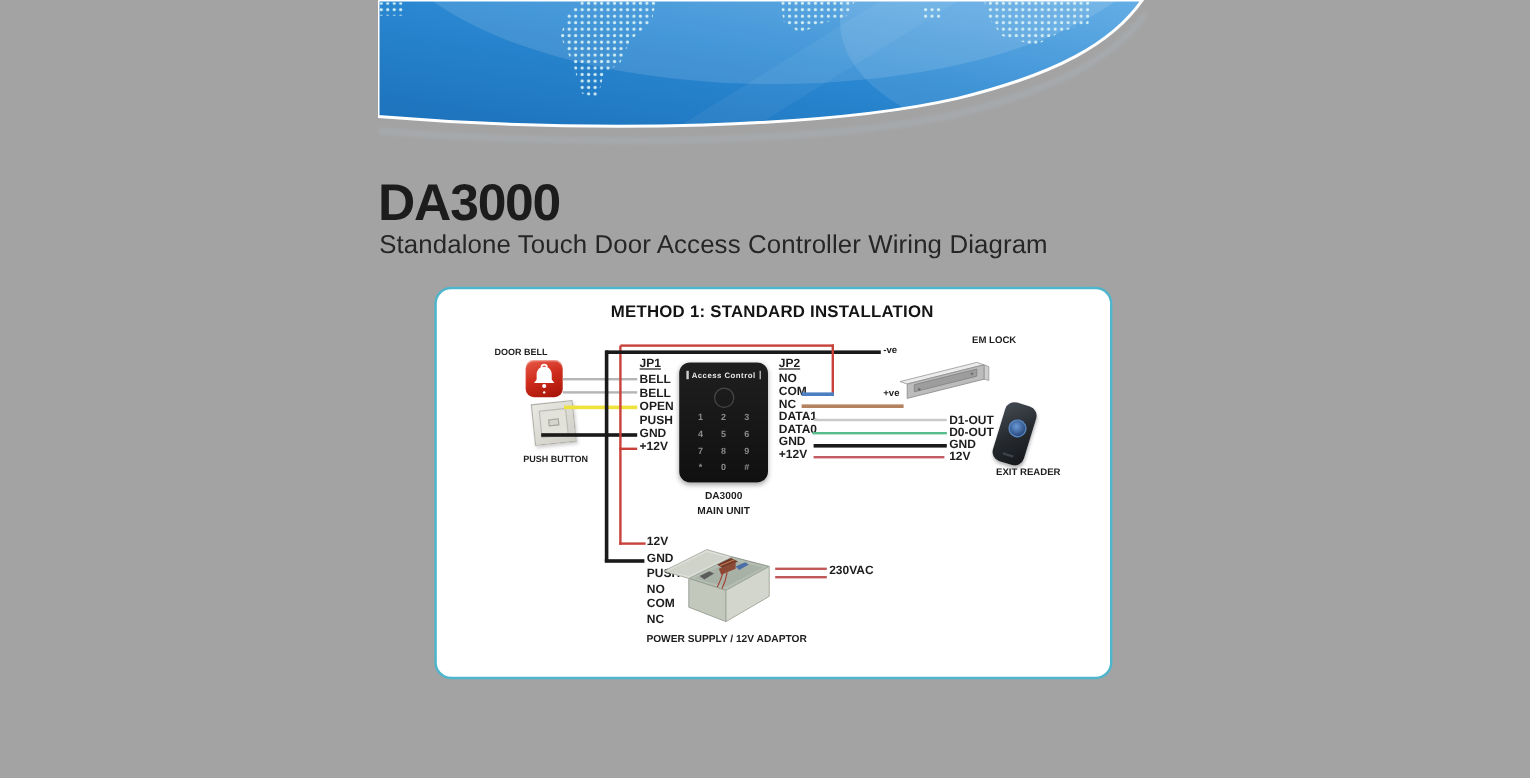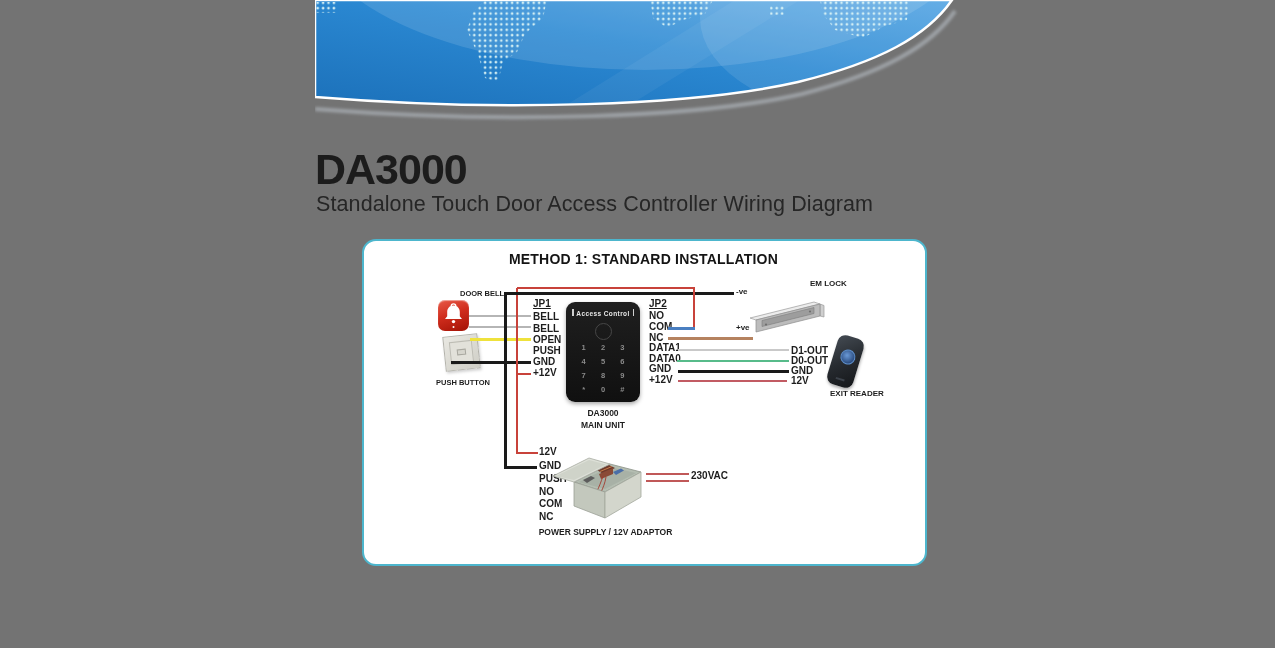--- a/index.html
+++ b/index.html
@@ -1,16 +1,16 @@
 <!DOCTYPE html>
 <html><head>
 <meta charset="utf-8">
 <style>
   html,body{margin:0;padding:0;background:#ffffff;}
-  .canvas{position:relative;width:1275px;height:648px;background:#737373;overflow:hidden;
+  .canvas{position:relative;width:1275px;height:648px;background:#a3a3a3;overflow:hidden;
           font-family:"Liberation Sans",sans-serif;}
   
   .header-svg{position:absolute;left:315px;top:0;width:645px;height:150px;}
   
   .page-title{position:absolute;left:315px;top:147px;font-size:43px;font-weight:700;
               color:#1c1c1c;letter-spacing:-1px;line-height:44px;}
   .page-subtitle{position:absolute;left:316px;top:192px;font-size:21.5px;font-weight:400;
               color:#262626;letter-spacing:0.1px;line-height:24px;}
   
   .diagram-box{position:absolute;left:362px;top:239px;width:561px;height:323px;
@@ -101,21 +101,21 @@
       </g>
     </g>
   </svg>
 
   <div class="page-title">DA3000</div>
   <div class="page-subtitle">Standalone Touch Door Access Controller Wiring Diagram</div>
 
   <div class="diagram-box"></div>
   <div class="diagram-heading">METHOD 1: STANDARD INSTALLATION</div>
 
-  <div class="lbl tiny" style="left:460px;top:289px;">DOOR BELL</div>
+  <div class="lbl tiny" style="left:412px;top:289px;">DOOR BELL</div>
   <div class="doorbell">
     <svg viewBox="0 0 31 31" width="31" height="31">
       <path d="M13.2 6.2a2.3 2.3 0 0 1 4.6 0" fill="none" stroke="#ffffff" stroke-width="1.4"></path>
       <path d="M15.5 5.6c-4 0-6.3 2.9-6.3 6.6v4l-2.2 2.9h17L21.8 16.2v-4c0-3.7-2.3-6.6-6.3-6.6z" fill="#ffffff"></path>
       <circle cx="15.5" cy="21.6" r="1.7" fill="#ffffff"></circle>
       <circle cx="15.5" cy="27" r="1" fill="#ffffff"></circle>
     </svg>
   </div>
 
   <div class="exitbtn">

